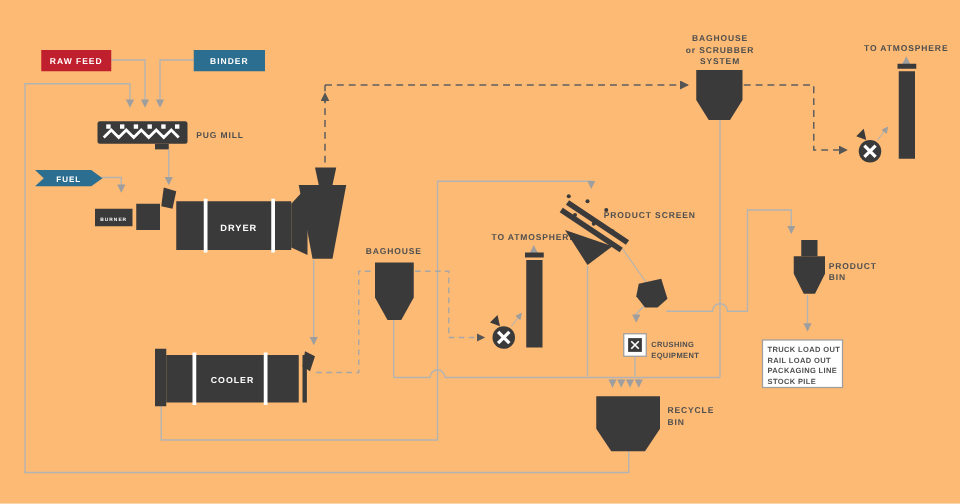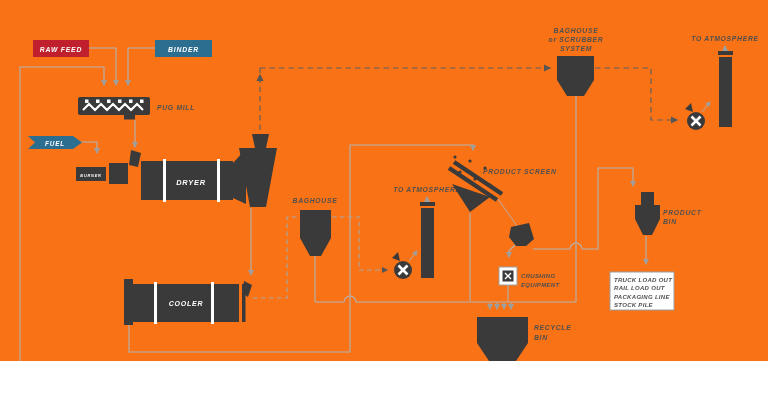--- a/index.html
+++ b/index.html
@@ -1,16 +1,16 @@
 <!DOCTYPE html>
 <html><head>
 <meta charset="utf-8">
 <style>
   html,body{margin:0;padding:0;background:#ffffff;}
-  .stage{width:768px;height:361px;position:relative;background:#f97316;overflow:hidden;font-style:italic;}
+  .stage{width:768px;height:403px;position:relative;background:#fdba74;overflow:hidden;}
   svg{display:block;font-family:"Liberation Sans", sans-serif;}
   .lbl{fill:#4f4f4f;font-size:6.8px;font-weight:bold;letter-spacing:.7px;}
   .lbl-s{fill:#4f4f4f;font-size:6px;font-weight:bold;letter-spacing:.3px;}
   .wlbl{fill:#ffffff;font-weight:bold;letter-spacing:.8px;}
   .dk{fill:#3a3a3a;}
   .ln{stroke:#b3b3b3;stroke-width:1.1;fill:none;}
   .thin{stroke:#b3b3b3;stroke-width:.9;fill:none;}
   .dashD{stroke:#5f5f5f;stroke-width:1.2;fill:none;stroke-dasharray:5.5 4;}
   .dashL{stroke:#a6a6a6;stroke-width:1.1;fill:none;stroke-dasharray:4.5 3.5;}
 </style>

